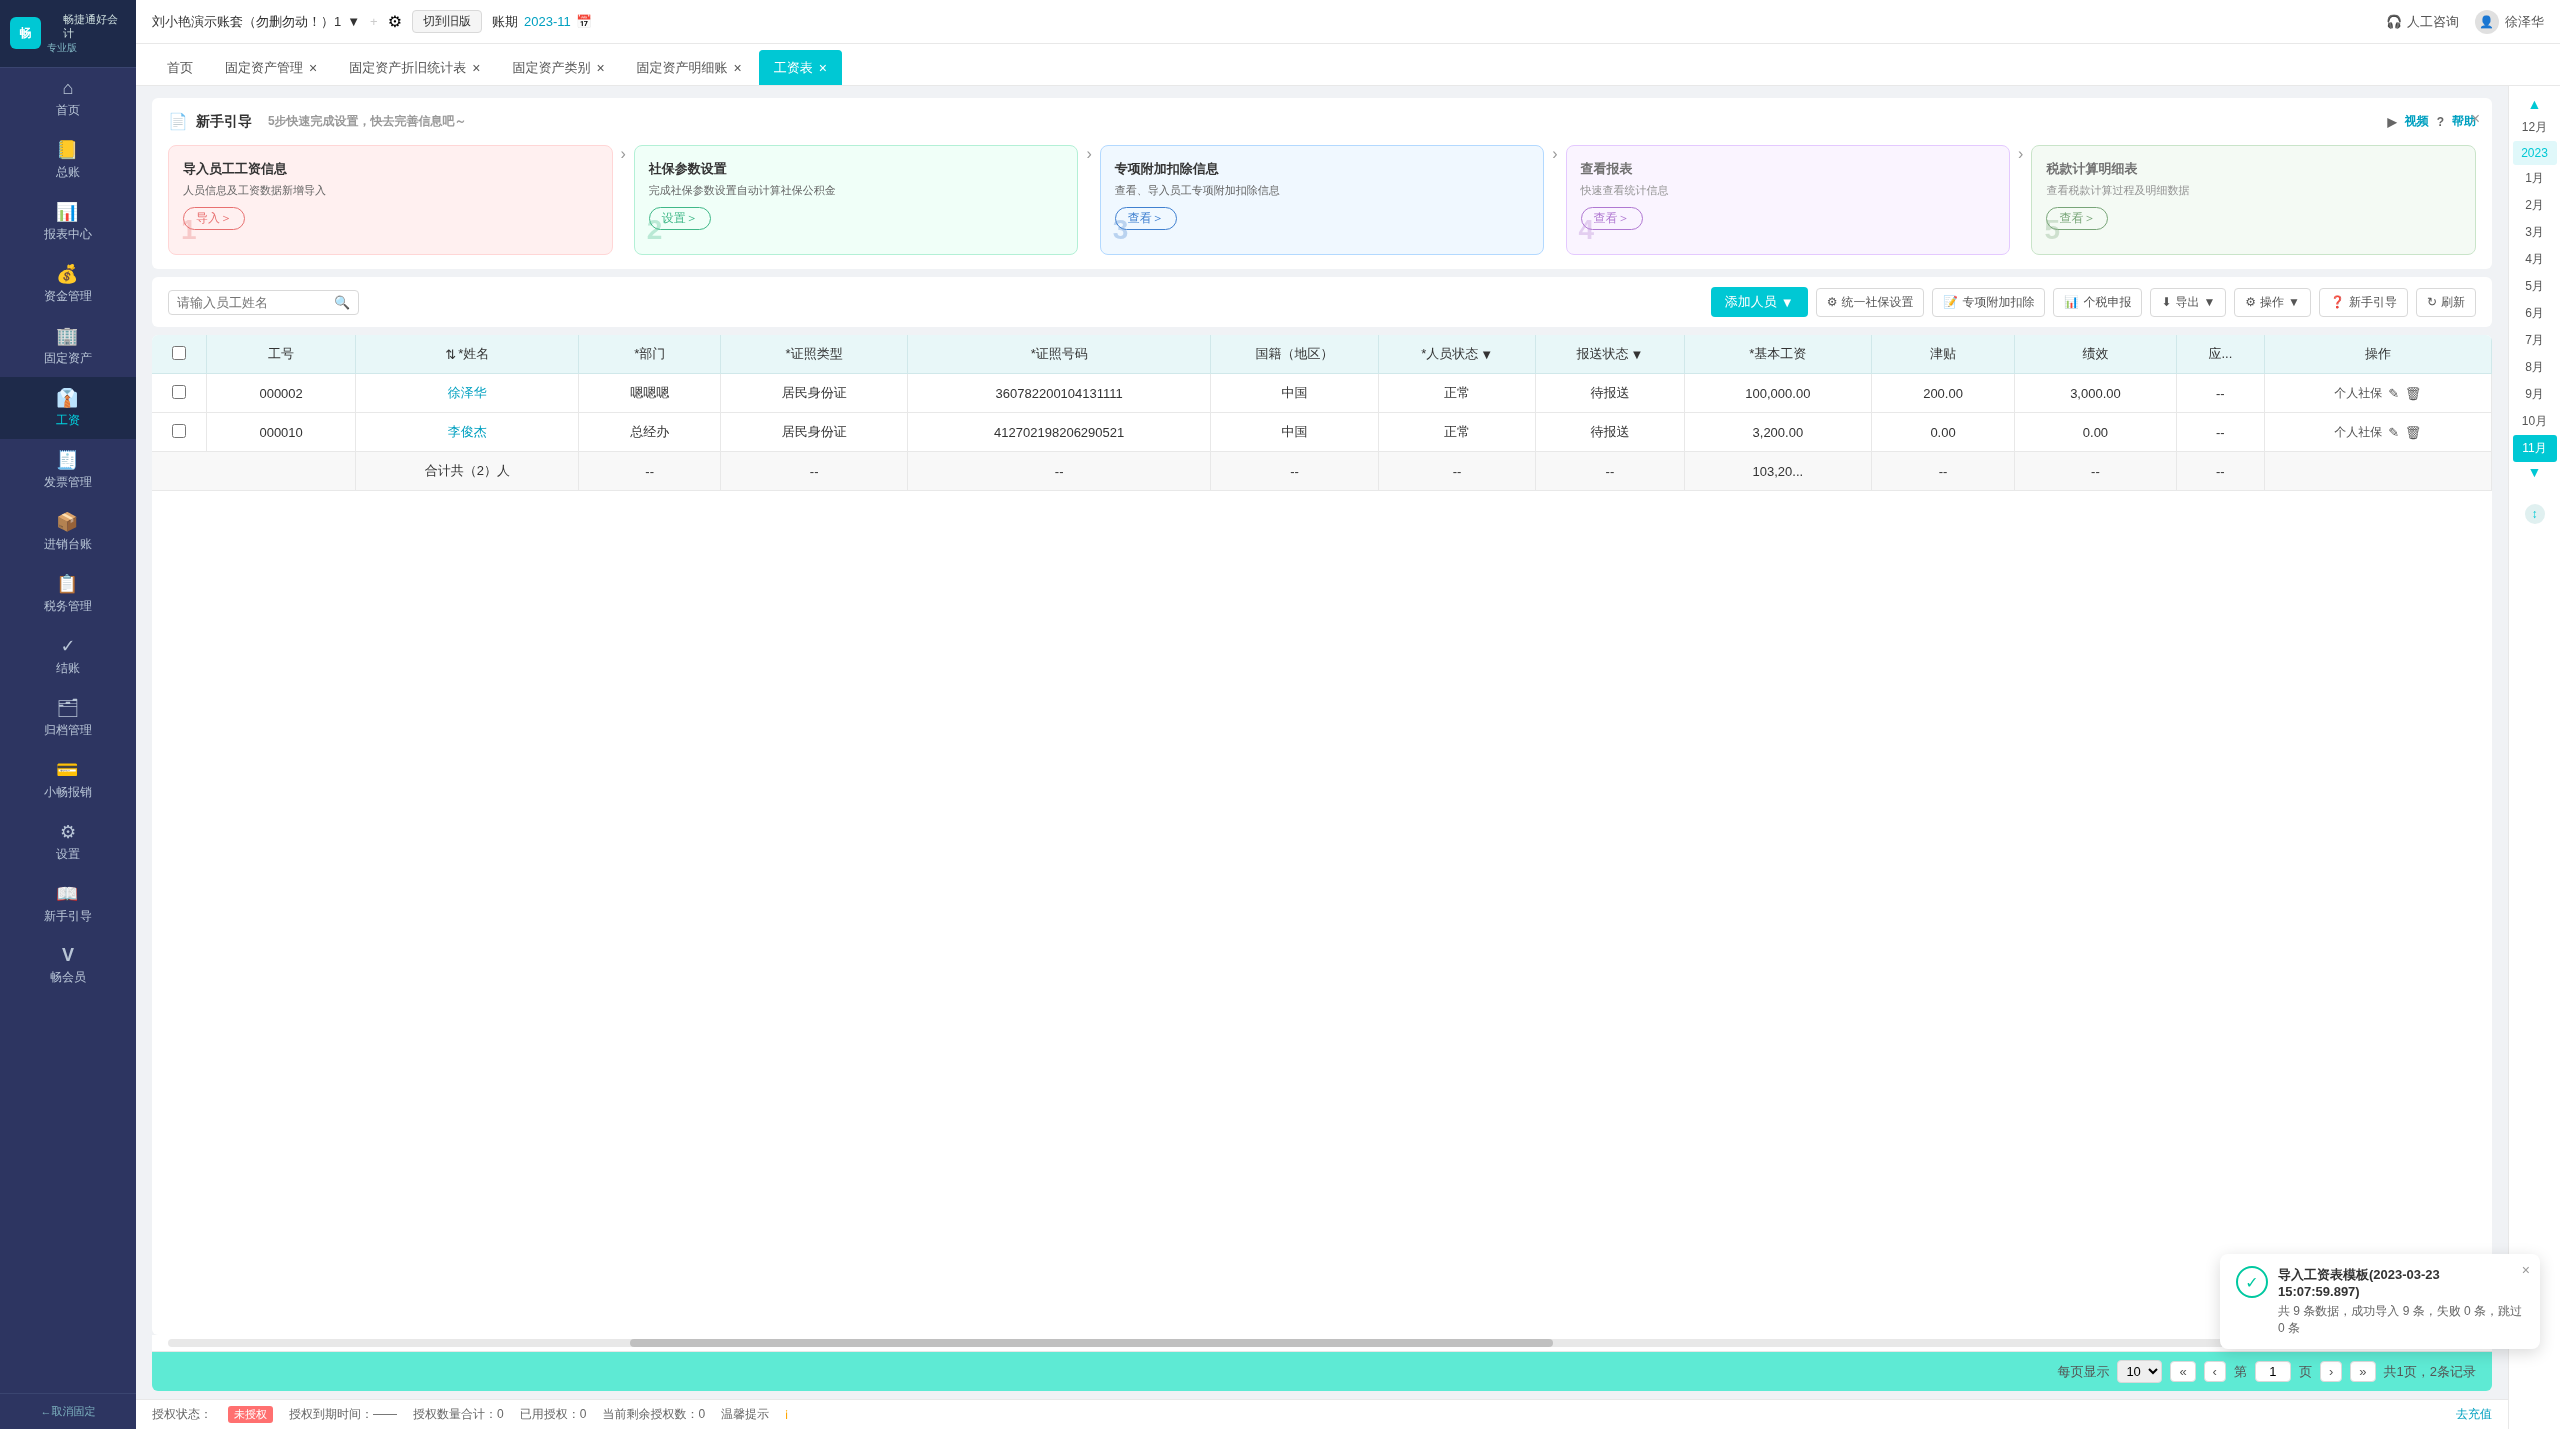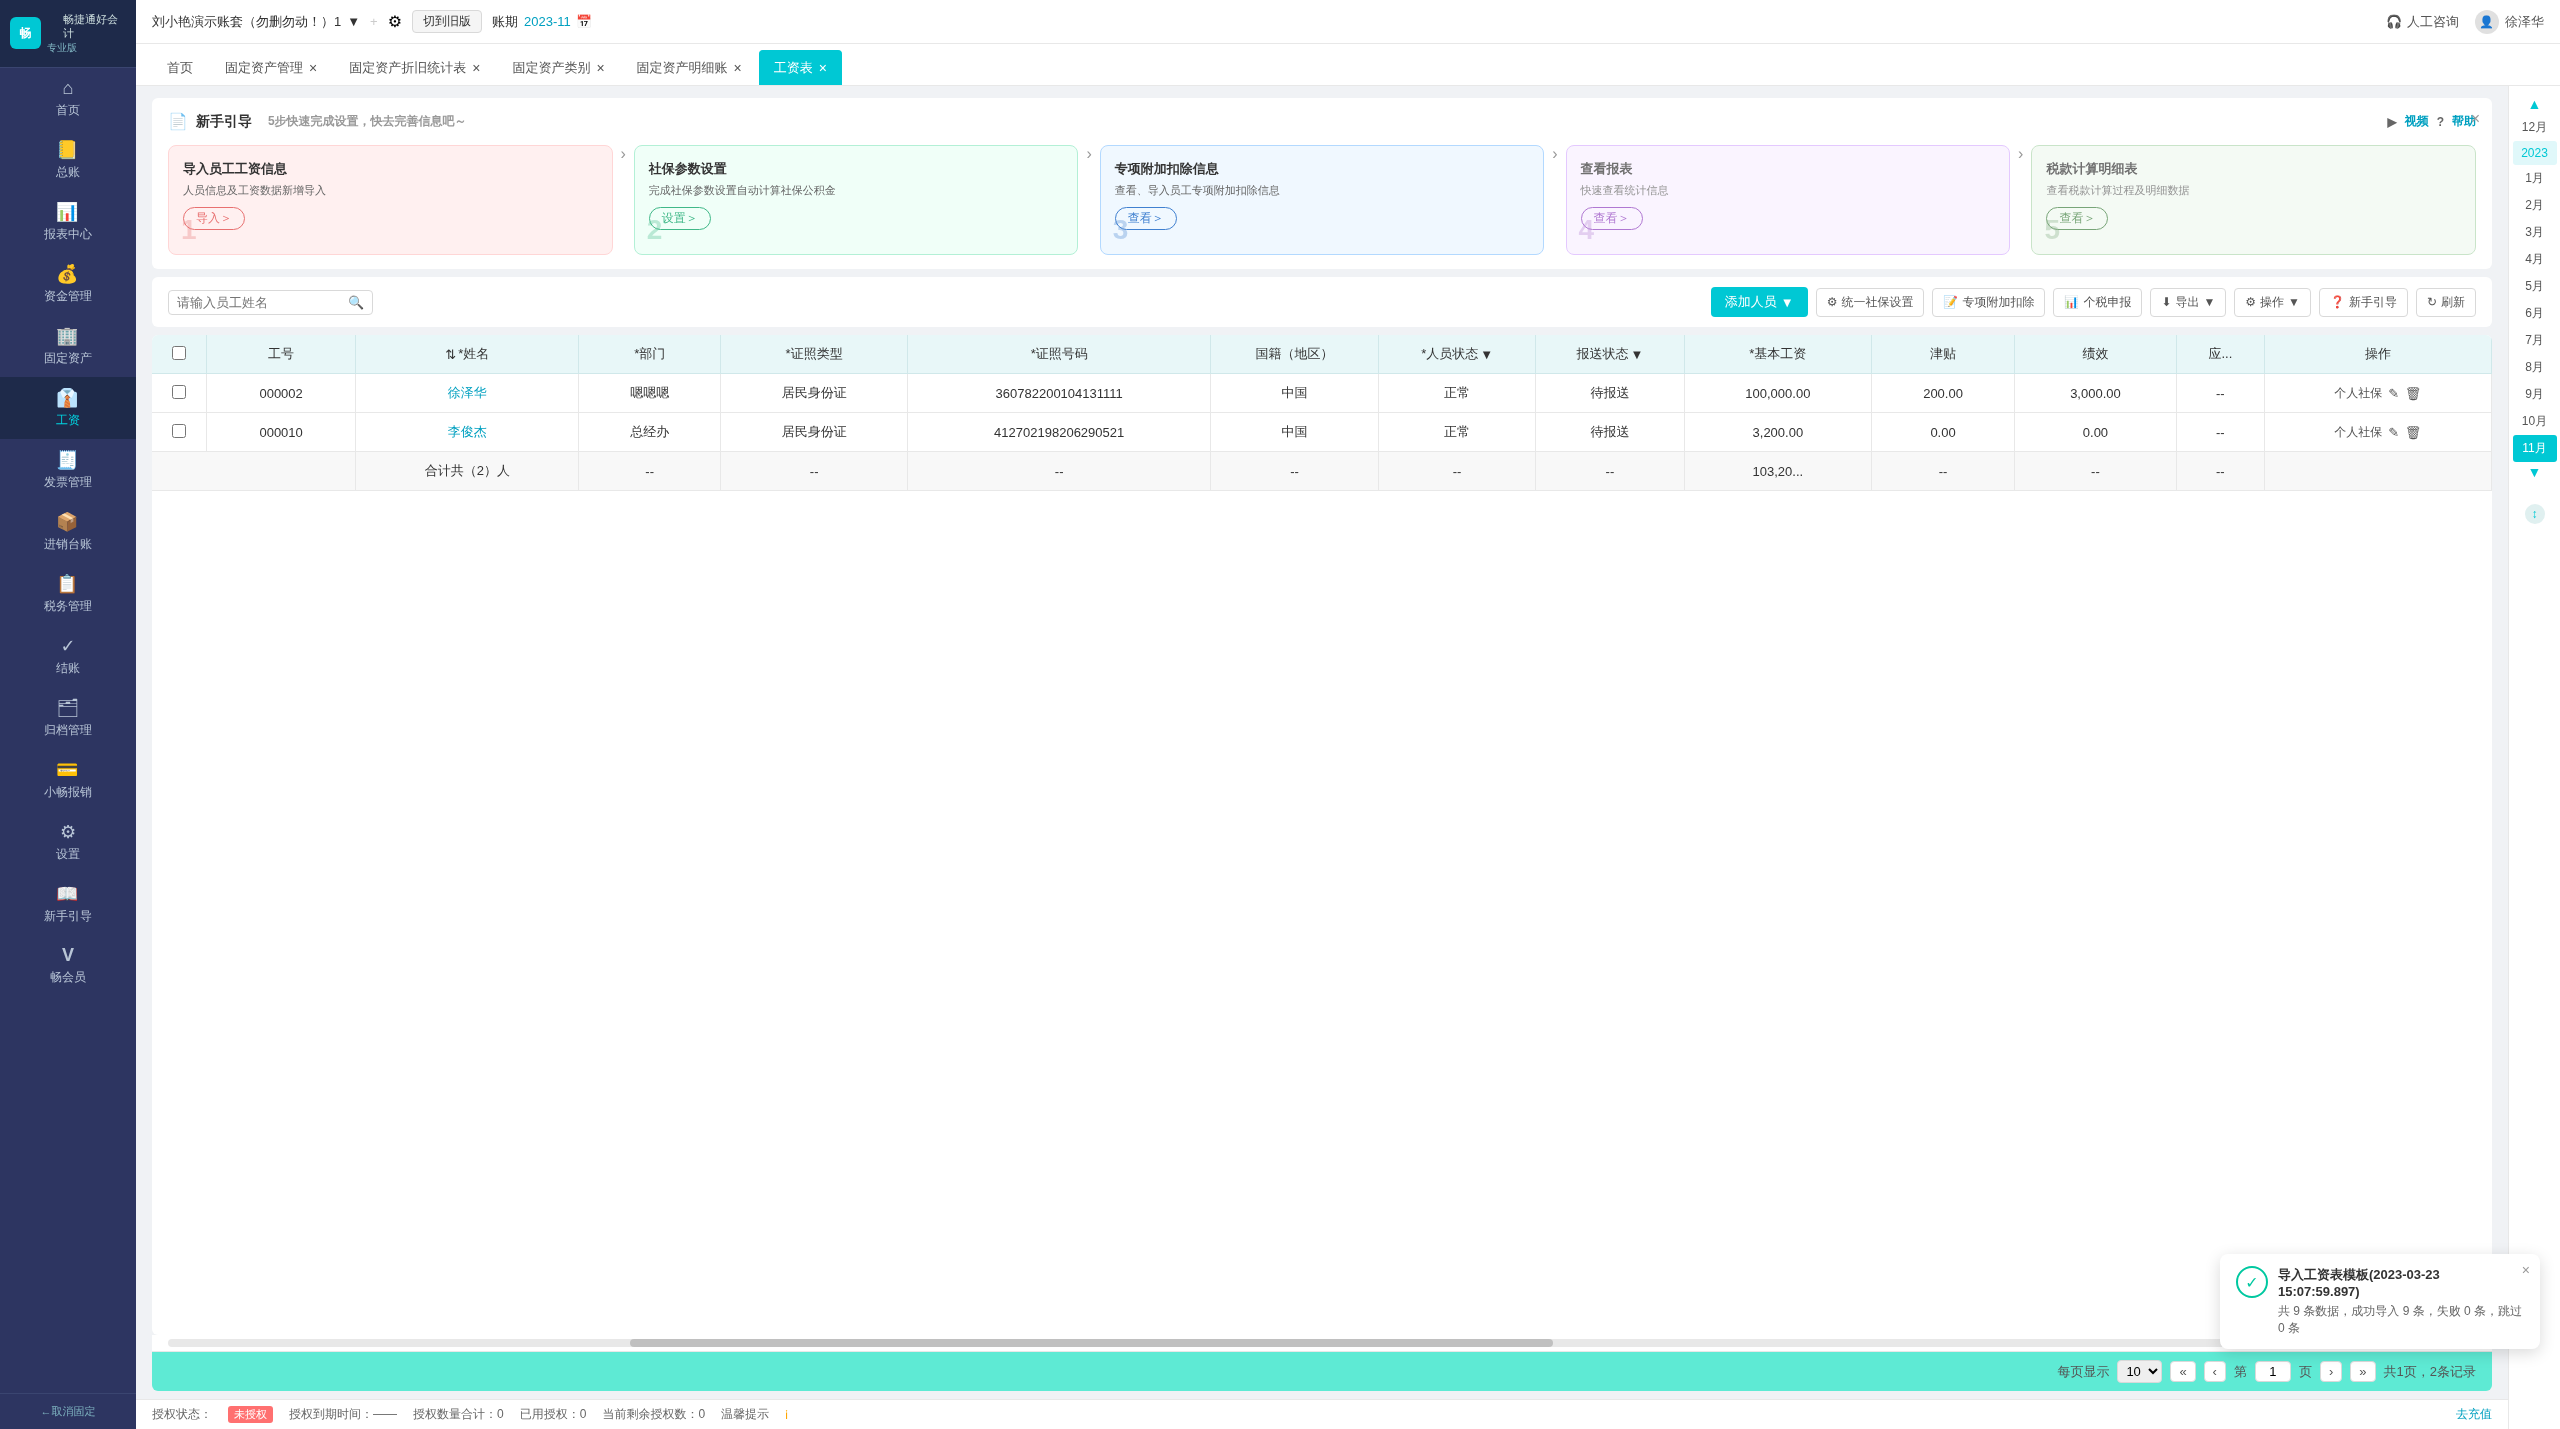--- a/index.html
+++ b/index.html
@@ -209,21 +209,21 @@
     .toolbar {
       display: flex; align-items: center; gap: 8px;
       padding: 10px 16px;
       background: #fff;
       margin: 0 16px 8px;
       border-radius: 6px;
     }
     .search-input-wrap {
       display: flex; align-items: center;
       border: 1px solid #d9d9d9; border-radius: 4px;
-      padding: 4px 8px; background: #fff; gap: 21px;
+      padding: 4px 8px; background: #fff; gap: 7px;
     }
     .search-input {
       border: none; outline: none; font-size: 13px; color: #999; width: 150px;
     }
     .add-btn {
       display: flex; align-items: center; gap: 4px;
       background: #00c8d4; color: #fff;
       border: none; border-radius: 4px;
       padding: 6px 14px; cursor: pointer; font-size: 13px;
       margin-left: auto;

